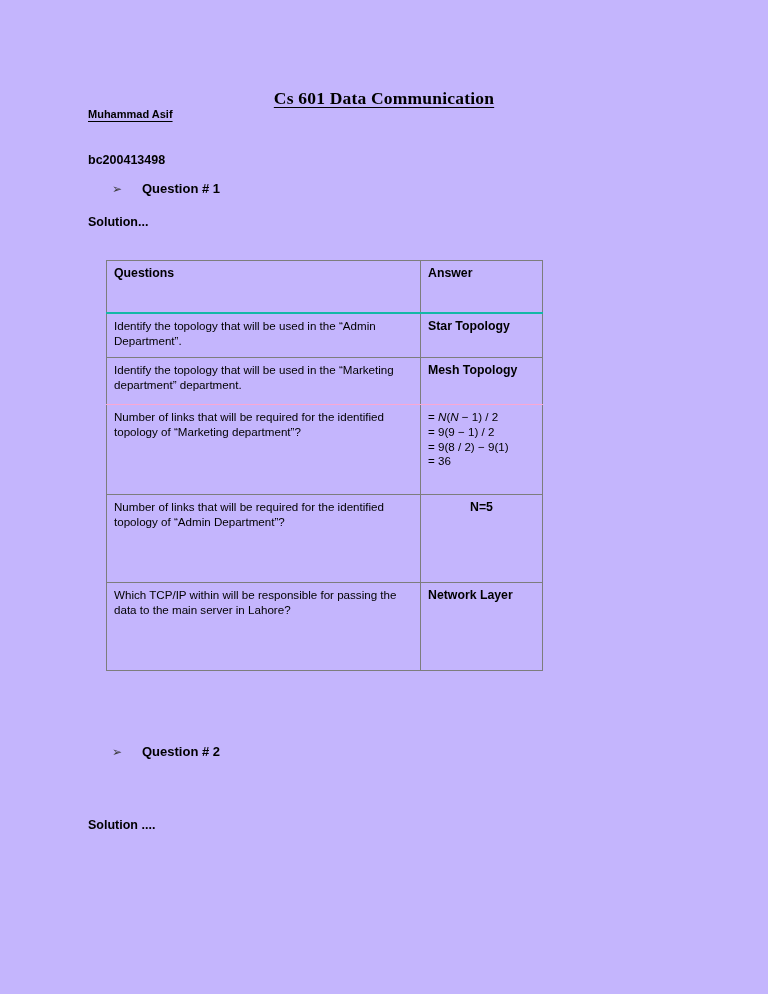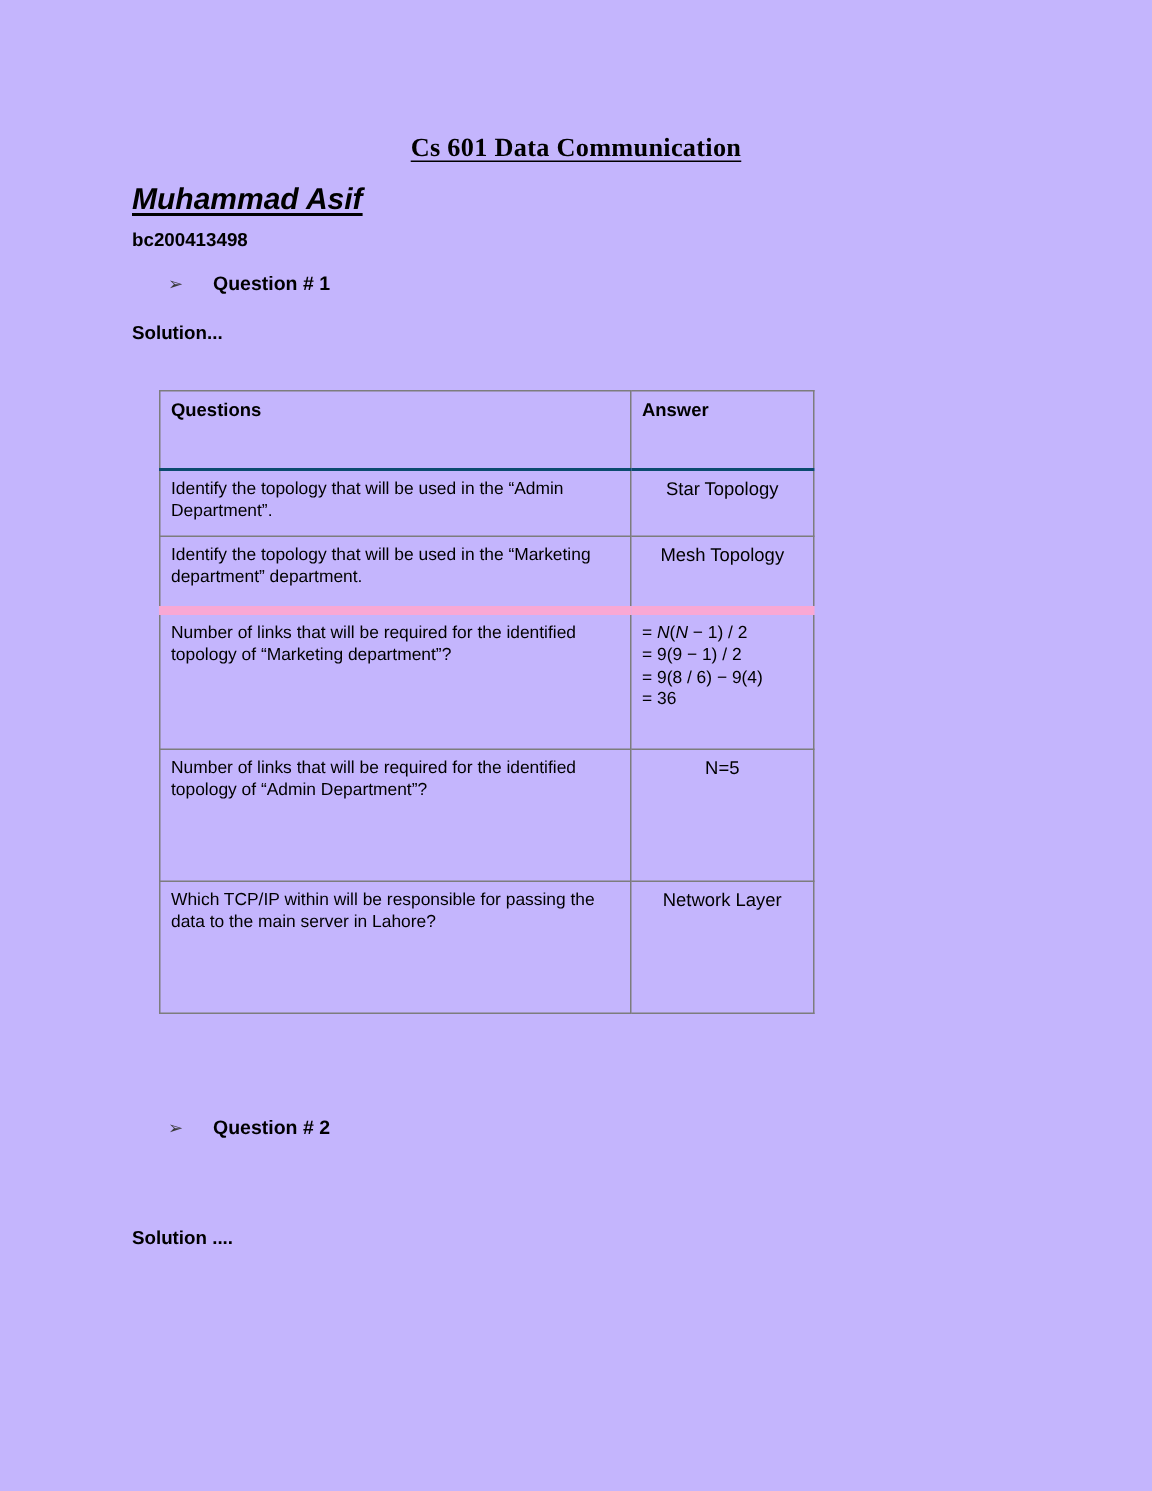--- a/index.html
+++ b/index.html
@@ -35,25 +35,24 @@
     letter-spacing: 0.2px;
   }
   .doc-title span {
     text-decoration: underline;
     text-underline-offset: 3px;
   }
 
   .author-name {
     position: absolute;
     left: 88px;
-    top: 122px;
-    font-family: "Liberation Sans", sans-serif;
-    font-weight: bold;
-    font-size: 20px;
-    font-style: italic;
+    top: 108px;
+    font-family: "Liberation Sans", sans-serif;
+    font-weight: bold;
+    font-size: 11px;
   }
   .author-name span {
     text-decoration: underline;
     text-underline-offset: 3px;
   }
 
   .roll-number {
     position: absolute;
     left: 88px;
     top: 153px;
@@ -109,32 +108,31 @@
     vertical-align: top;
     padding: 5px 7px 4px 7px;
     font-family: "Liberation Sans", sans-serif;
     font-size: 11.6px;
     line-height: 1.28;
   }
 
   .qa-table tr.header-row td {
     font-weight: bold;
     font-size: 12.3px;
-    border-bottom: 2px solid #0c4a6e;
+    border-bottom: 2px solid #14b8a6;
     height: 42px;
   }
 
   .qa-table td.ans {
-    font-weight: normal;
+    font-weight: bold;
     font-size: 12.3px;
-    text-align: center;
   }
 
   tr.r-star td { height: 34px; }
-  tr.r-mesh td { height: 37px; border-bottom: 6px solid #f9a8d4; }
+  tr.r-mesh td { height: 37px; border-bottom: 1px solid #f9a8d4; }
   tr.r-links td { height: 80px; }
   tr.r-wan td  { height: 80px; }
   tr.r-n5 td   { height: 78px; }
   tr.r-net td  { height: 78px; }
 
   
   .math {
     font-family: "Liberation Serif", serif;
     font-size: 13.4px;
     font-weight: normal;
@@ -197,21 +195,21 @@
       <tr class="r-mesh">
         <td class="q-text">Identify the topology that will be used in the “Marketing department” department.</td>
         <td class="ans">Mesh Topology</td>
       </tr>
 
       <tr class="r-links">
         <td class="q-text">Number of links that will be required for the identified topology of “Marketing department”?</td>
         <td class="math">
           <div><span>= </span><span class="v">N</span><span>(</span><span class="v">N</span><span> − 1) / 2</span></div>
           <div>= 9(9 − 1) / 2</div>
-          <div>= 9(8 / 6) − 9(4)</div>
+          <div>= 9(8 / 2) − 9(1)</div>
           <div>= 36</div>
         </td>
       </tr>
 
 
       <tr class="r-n5">
         <td class="q-text">Number of links that will be required for the identified topology of “Admin Department”?</td>
         <td class="ans ans-center">N=5</td>
       </tr>
 

